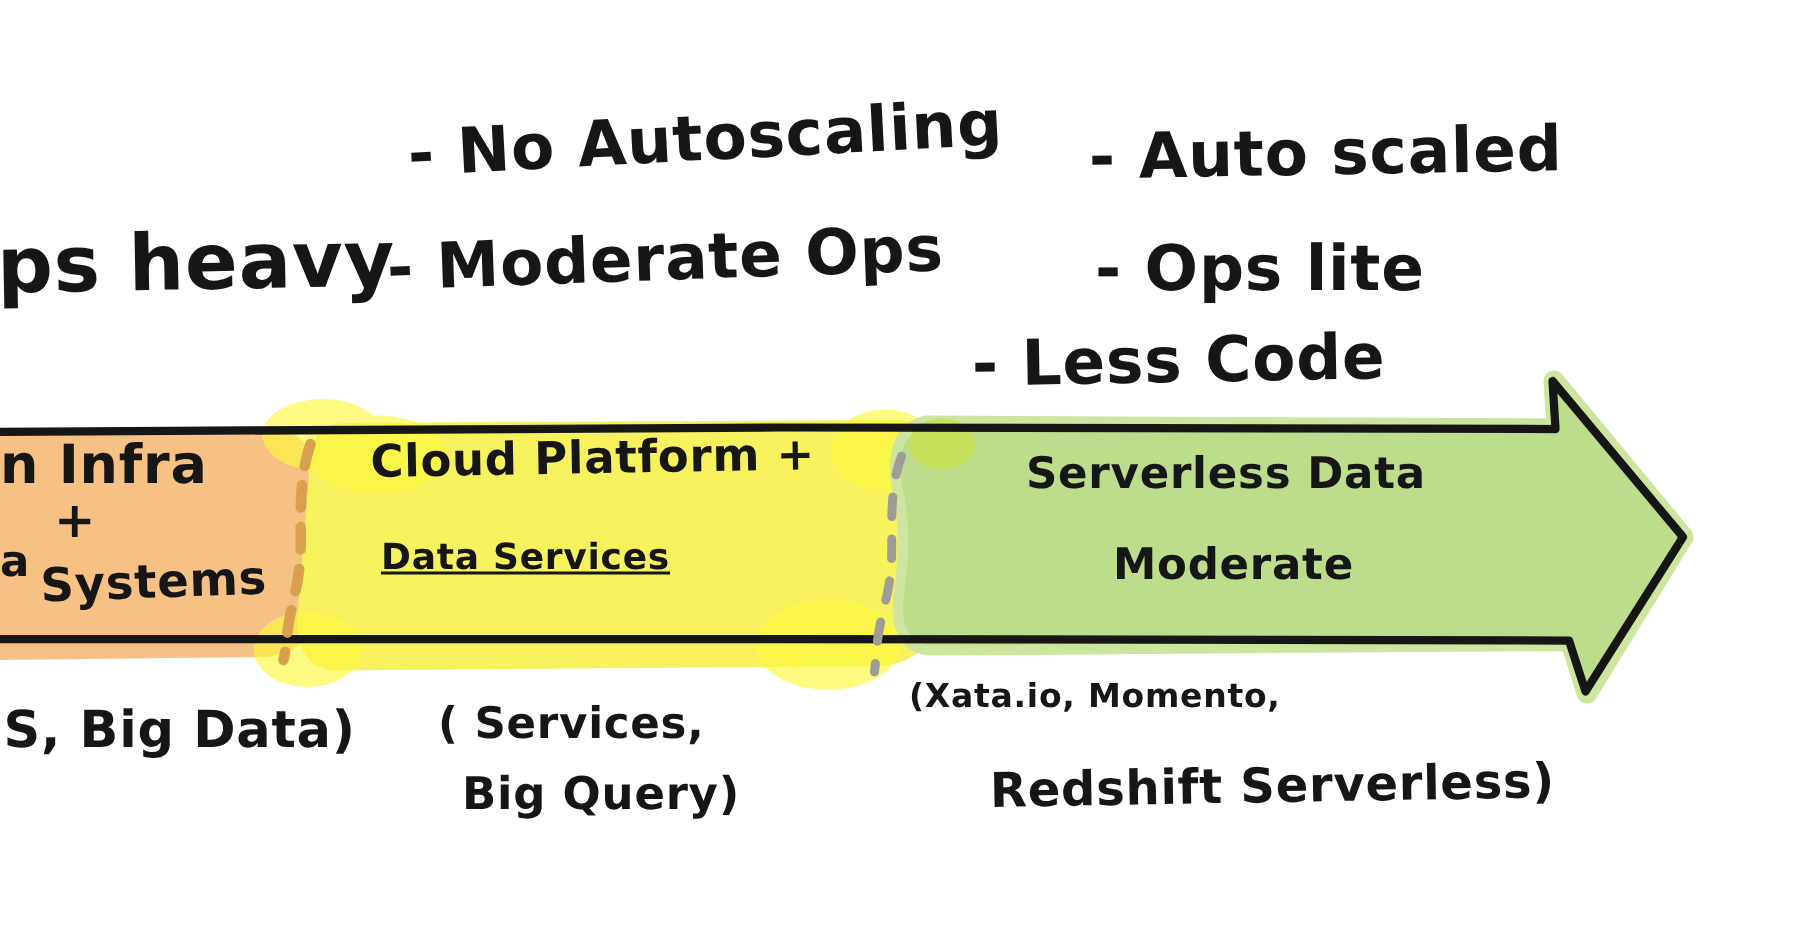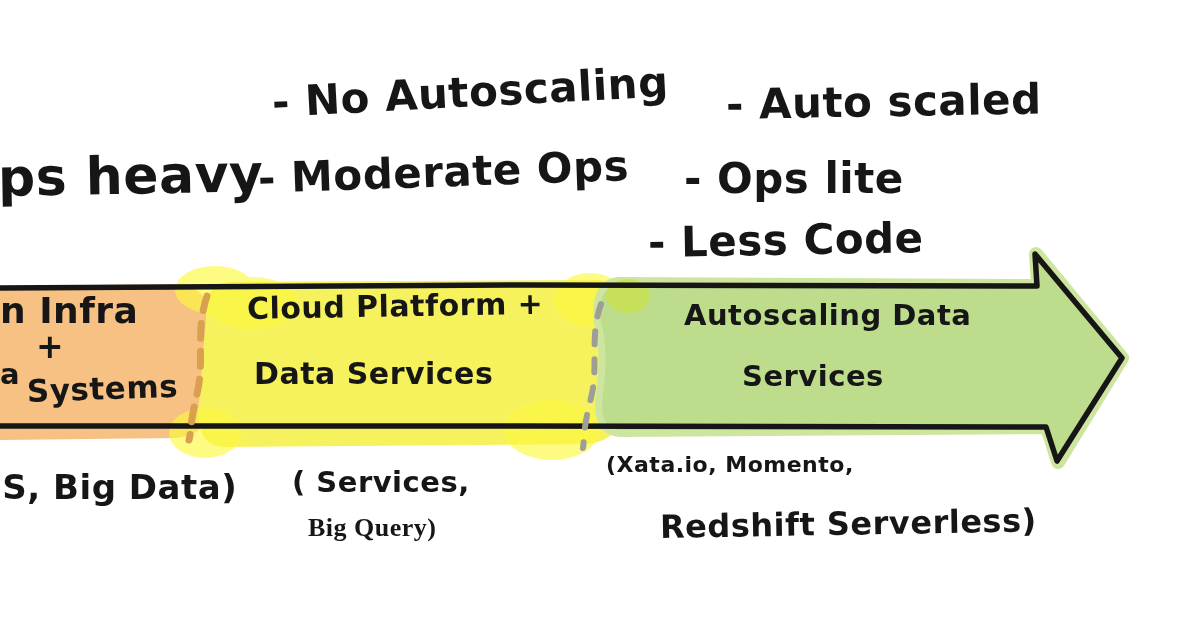--- a/index.html
+++ b/index.html
@@ -24,35 +24,35 @@
     font-weight: 700;
     color: #161616;
     letter-spacing: 0.5px;
     transform-origin: left center;
   }
   
   .ann-left-1   { left: -2px;  top: 152px; font-size: 52px; transform: rotate(-1deg); }
   .ann-mid-1    { left: 272px; top: 82px;  font-size: 42px; transform: rotate(-3deg); }
   .ann-mid-2    { left: 258px; top: 158px; font-size: 42px; transform: rotate(-2deg); }
   .ann-right-1  { left: 726px; top: 84px;  font-size: 42px; transform: rotate(-1deg); }
-  .ann-right-2  { left: 684px; top: 158px; font-size: 42px; }
+  .ann-right-2  { left: 730px; top: 158px; font-size: 42px; }
   .ann-right-3  { left: 648px; top: 222px; font-size: 42px; transform: rotate(-1deg); }
   
   .seg1-l1 { left: 0px;   top: 293px; font-size: 36px; }
   .seg1-l2 { left: 36px;  top: 330px; font-size: 33px; }
   .seg1-l3 { left: 0px;   top: 360px; font-size: 29px; }
   .seg1-l4 { left: 27px;  top: 376px; font-size: 31px; transform: rotate(-2deg); }
   .seg2-l1 { left: 247px; top: 294px; font-size: 30px; transform: rotate(-1deg); }
-  .seg2-l2 { left: 254px; top: 359px; font-size: 30px; }
+  .seg2-l2 { left: 254px; top: 359px; font-size: 24px; text-decoration: underline; }
   .seg3-l1 { left: 684px; top: 301px; font-size: 29px; }
   .seg3-l2 { left: 742px; top: 362px; font-size: 29px; }
   
   .ex1-l1 { left: -32px; top: 470px; font-size: 34px; }
   .ex2-l1 { left: 292px; top: 468px; font-size: 29px; }
-  .ex2-l2 { left: 308px; top: 515px; font-size: 26px; font-family: Liberation Serif, serif; }
+  .ex2-l2 { left: 308px; top: 515px; font-size: 30px; }
   .ex3-l1 { left: 606px; top: 454px; font-size: 22px; }
   .ex3-l2 { left: 660px; top: 511px; font-size: 32px; transform: rotate(-1deg); }
 </style>
 </head>
 <body>
 
 <div id="canvas">
 
   <svg id="spectrum-svg" viewBox="0 0 1200 628" xmlns="http://www.w3.org/2000/svg">
 
@@ -89,22 +89,22 @@
   <div class="hand ann-right-3">- Less Code</div>
 
   <div class="hand seg1-l1">n Infra</div>
   <div class="hand seg1-l2">+</div>
   <div class="hand seg1-l3">a</div>
   <div class="hand seg1-l4">Systems</div>
 
   <div class="hand seg2-l1">Cloud Platform +</div>
   <div class="hand seg2-l2">Data Services</div>
 
-  <div class="hand seg3-l1">Autoscaling Data</div>
-  <div class="hand seg3-l2">Services</div>
+  <div class="hand seg3-l1">Serverless Data</div>
+  <div class="hand seg3-l2">Moderate</div>
 
   <div class="hand ex1-l1">MS, Big Data)</div>
   <div class="hand ex2-l1">( Services,</div>
   <div class="hand ex2-l2">Big Query)</div>
   <div class="hand ex3-l1">(Xata.io, Momento,</div>
   <div class="hand ex3-l2">Redshift Serverless)</div>
 
 </div>
 
 </body></html>

